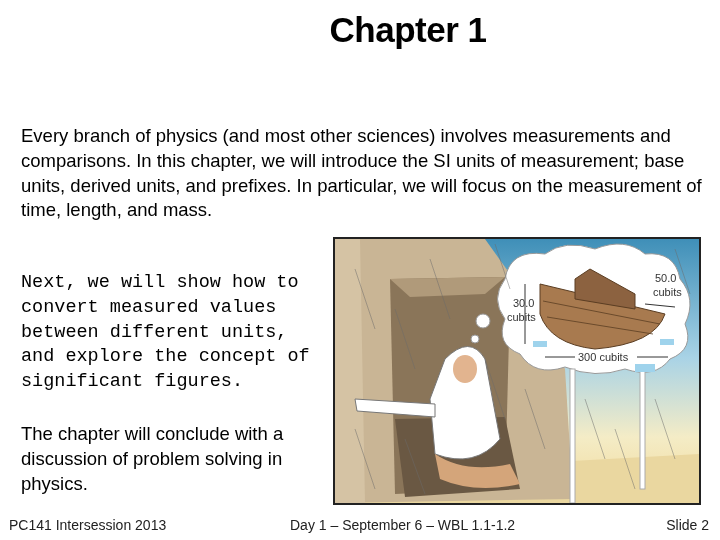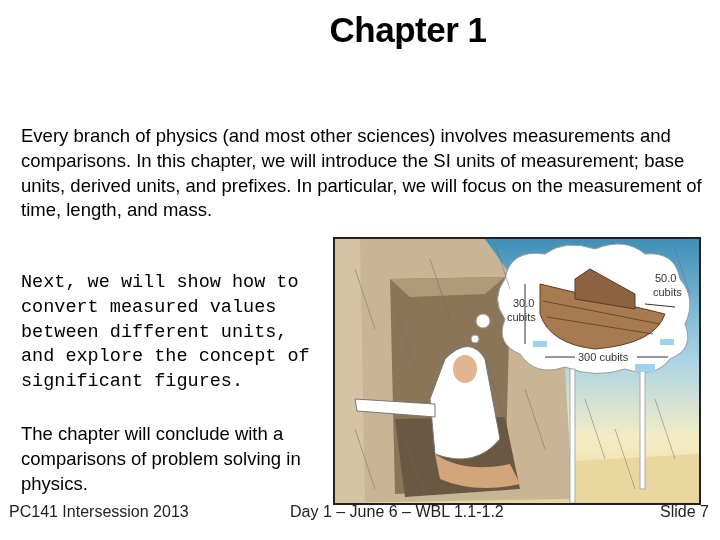--- a/index.html
+++ b/index.html
@@ -3,35 +3,35 @@
 <meta charset="utf-8">
 <style>
   html,body{margin:0;padding:0;background:#fff;}
   body{width:720px;height:540px;position:relative;overflow:hidden;font-family:"Liberation Sans",sans-serif;color:#000;}
   .title{position:absolute;left:0;top:12px;width:720px;text-align:center;font-weight:bold;font-size:35px;line-height:36px;letter-spacing:-0.5px;padding-left:48px;}
   .body-text{position:absolute;left:21px;font-size:18.5px;line-height:24.8px;}
   .p1{top:124px;width:690px;}
   .p2{top:271px;width:300px;font-family:Liberation Mono, monospace;}
   .p3{top:422px;width:300px;}
   .figure{position:absolute;left:333px;top:237px;width:368px;height:268px;border:2px solid #222;box-sizing:border-box;overflow:hidden;}
-  .footer{position:absolute;top:503px;font-size:16px;color:#222;}
+  .footer{position:absolute;top:517px;font-size:14px;color:#222;}
   .f-left{left:9px;}
   .f-center{left:290px;}
   .f-right{right:11px;}
 </style>
 </head>
 <body>
 
 <div class="title">
   <div>Chapter 1</div>
 </div>
 
 <div class="body-text p1">Every branch of physics (and most other sciences) involves measurements and comparisons.  In this chapter, we will introduce the SI units of measurement; base units, derived units, and prefixes.  In particular, we will focus on the measurement of time, length, and mass.</div>
 <div class="body-text p2">Next, we will show how to convert measured values between different units, and explore the concept of significant figures.</div>
-<div class="body-text p3">The chapter will conclude with a comparisons of problem solving in physics.</div>
+<div class="body-text p3">The chapter will conclude with a discussion of problem solving in physics.</div>
 
 <div class="figure">
   <svg width="364" height="264" viewBox="0 0 364 264" xmlns="http://www.w3.org/2000/svg">
     <defs>
       <linearGradient id="sky" x1="0" y1="0" x2="0" y2="1">
         <stop offset="0" stop-color="#3f8fb8"></stop>
         <stop offset="0.45" stop-color="#a9d3e6"></stop>
         <stop offset="0.75" stop-color="#f4ecc6"></stop>
         <stop offset="1" stop-color="#f1d99a"></stop>
       </linearGradient>
@@ -89,14 +89,14 @@
         <line x1="320" y1="160" x2="340" y2="220"></line>
       <line x1="340" y1="10" x2="355" y2="55"></line>
         <line x1="160" y1="5" x2="175" y2="50"></line>
       <line x1="280" y1="190" x2="300" y2="250"></line>
         <line x1="70" y1="200" x2="90" y2="255"></line>
     </g>
   </svg>
 </div>
 
 <div class="footer f-left">PC141 Intersession 2013</div>
-<div class="footer f-center">Day 1 – June 6 – WBL 1.1-1.2</div>
-<div class="footer f-right">Slide 7</div>
+<div class="footer f-center">Day 1 – September 6 – WBL 1.1-1.2</div>
+<div class="footer f-right">Slide 2</div>
 
 </body></html>

